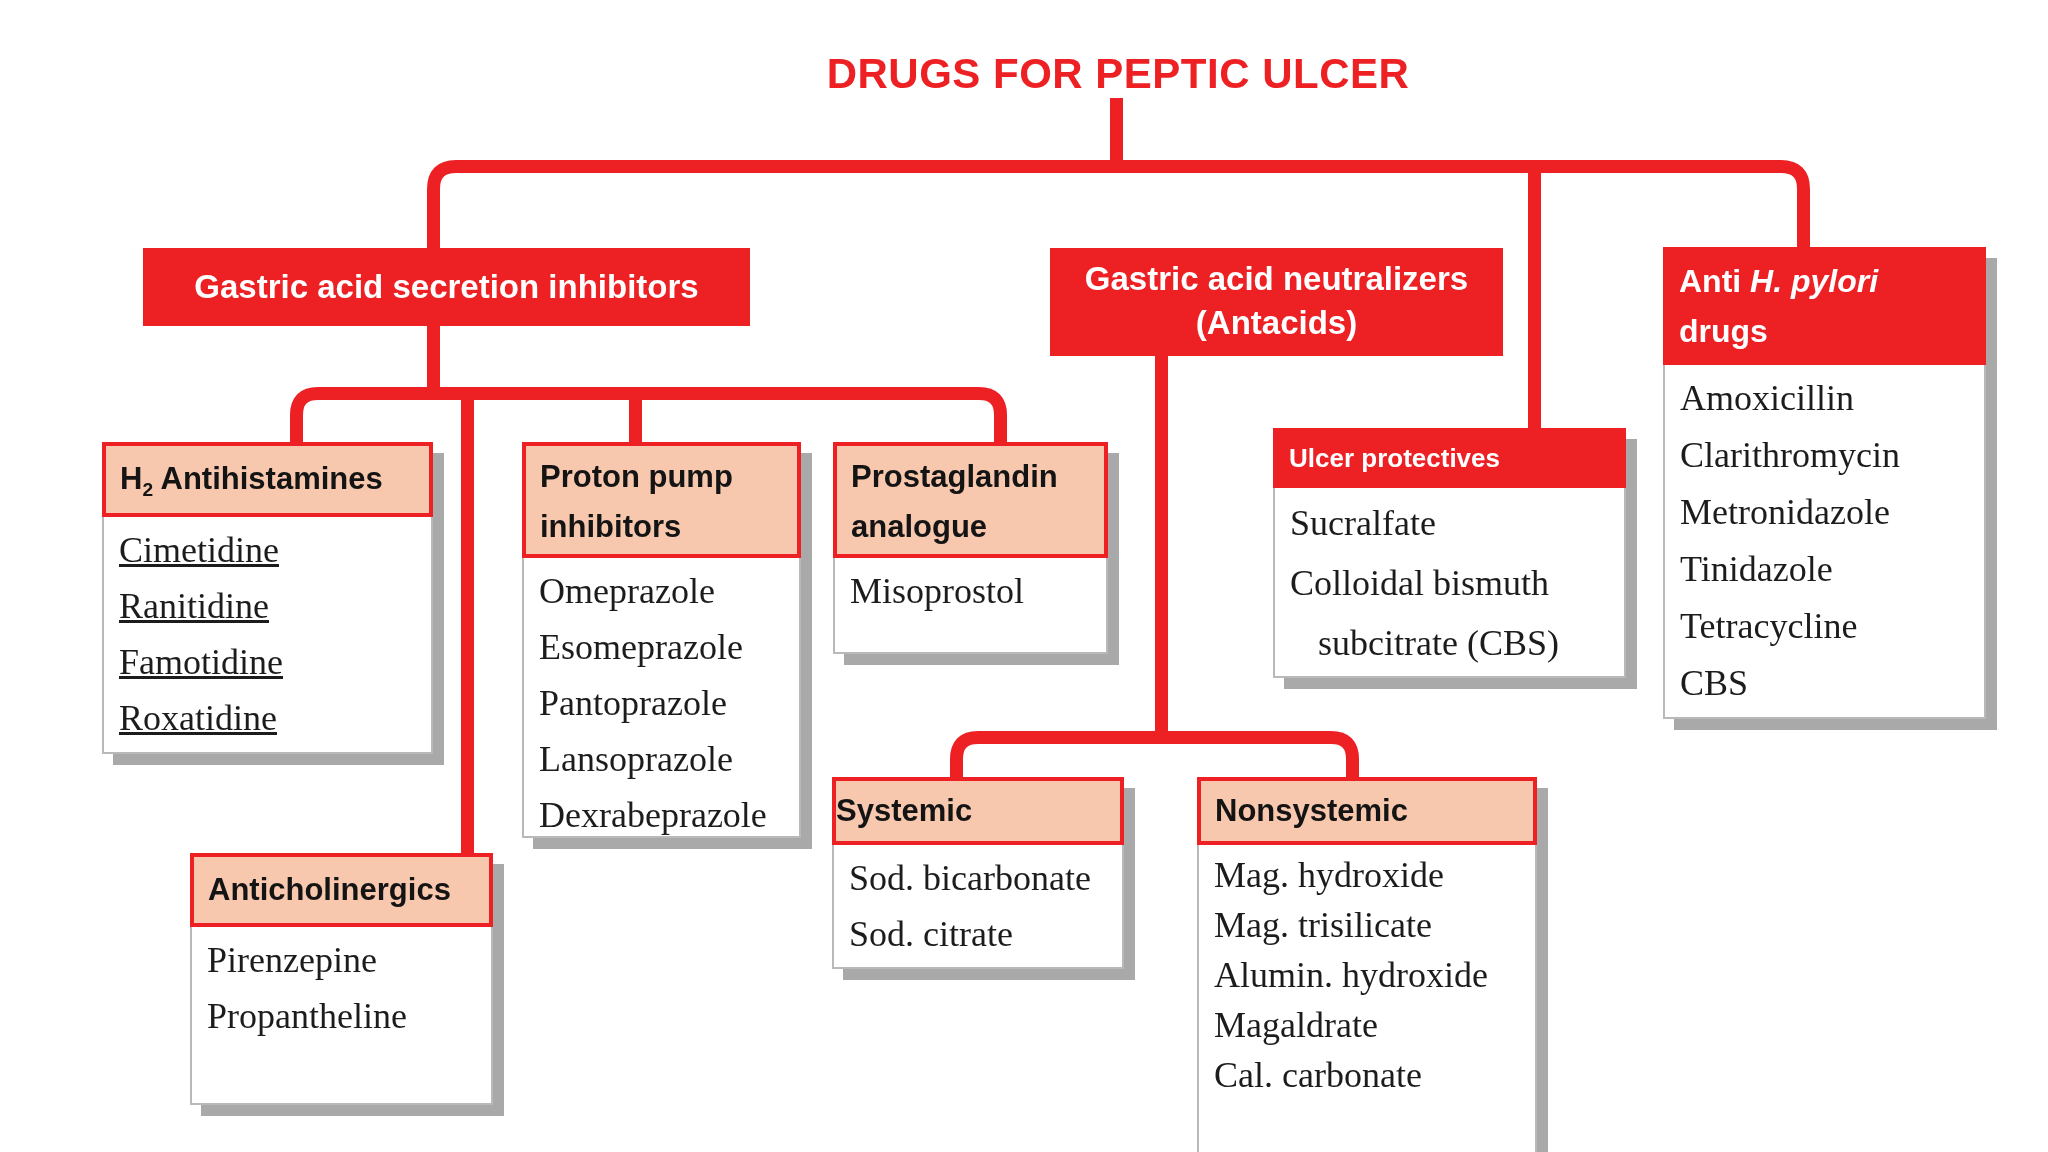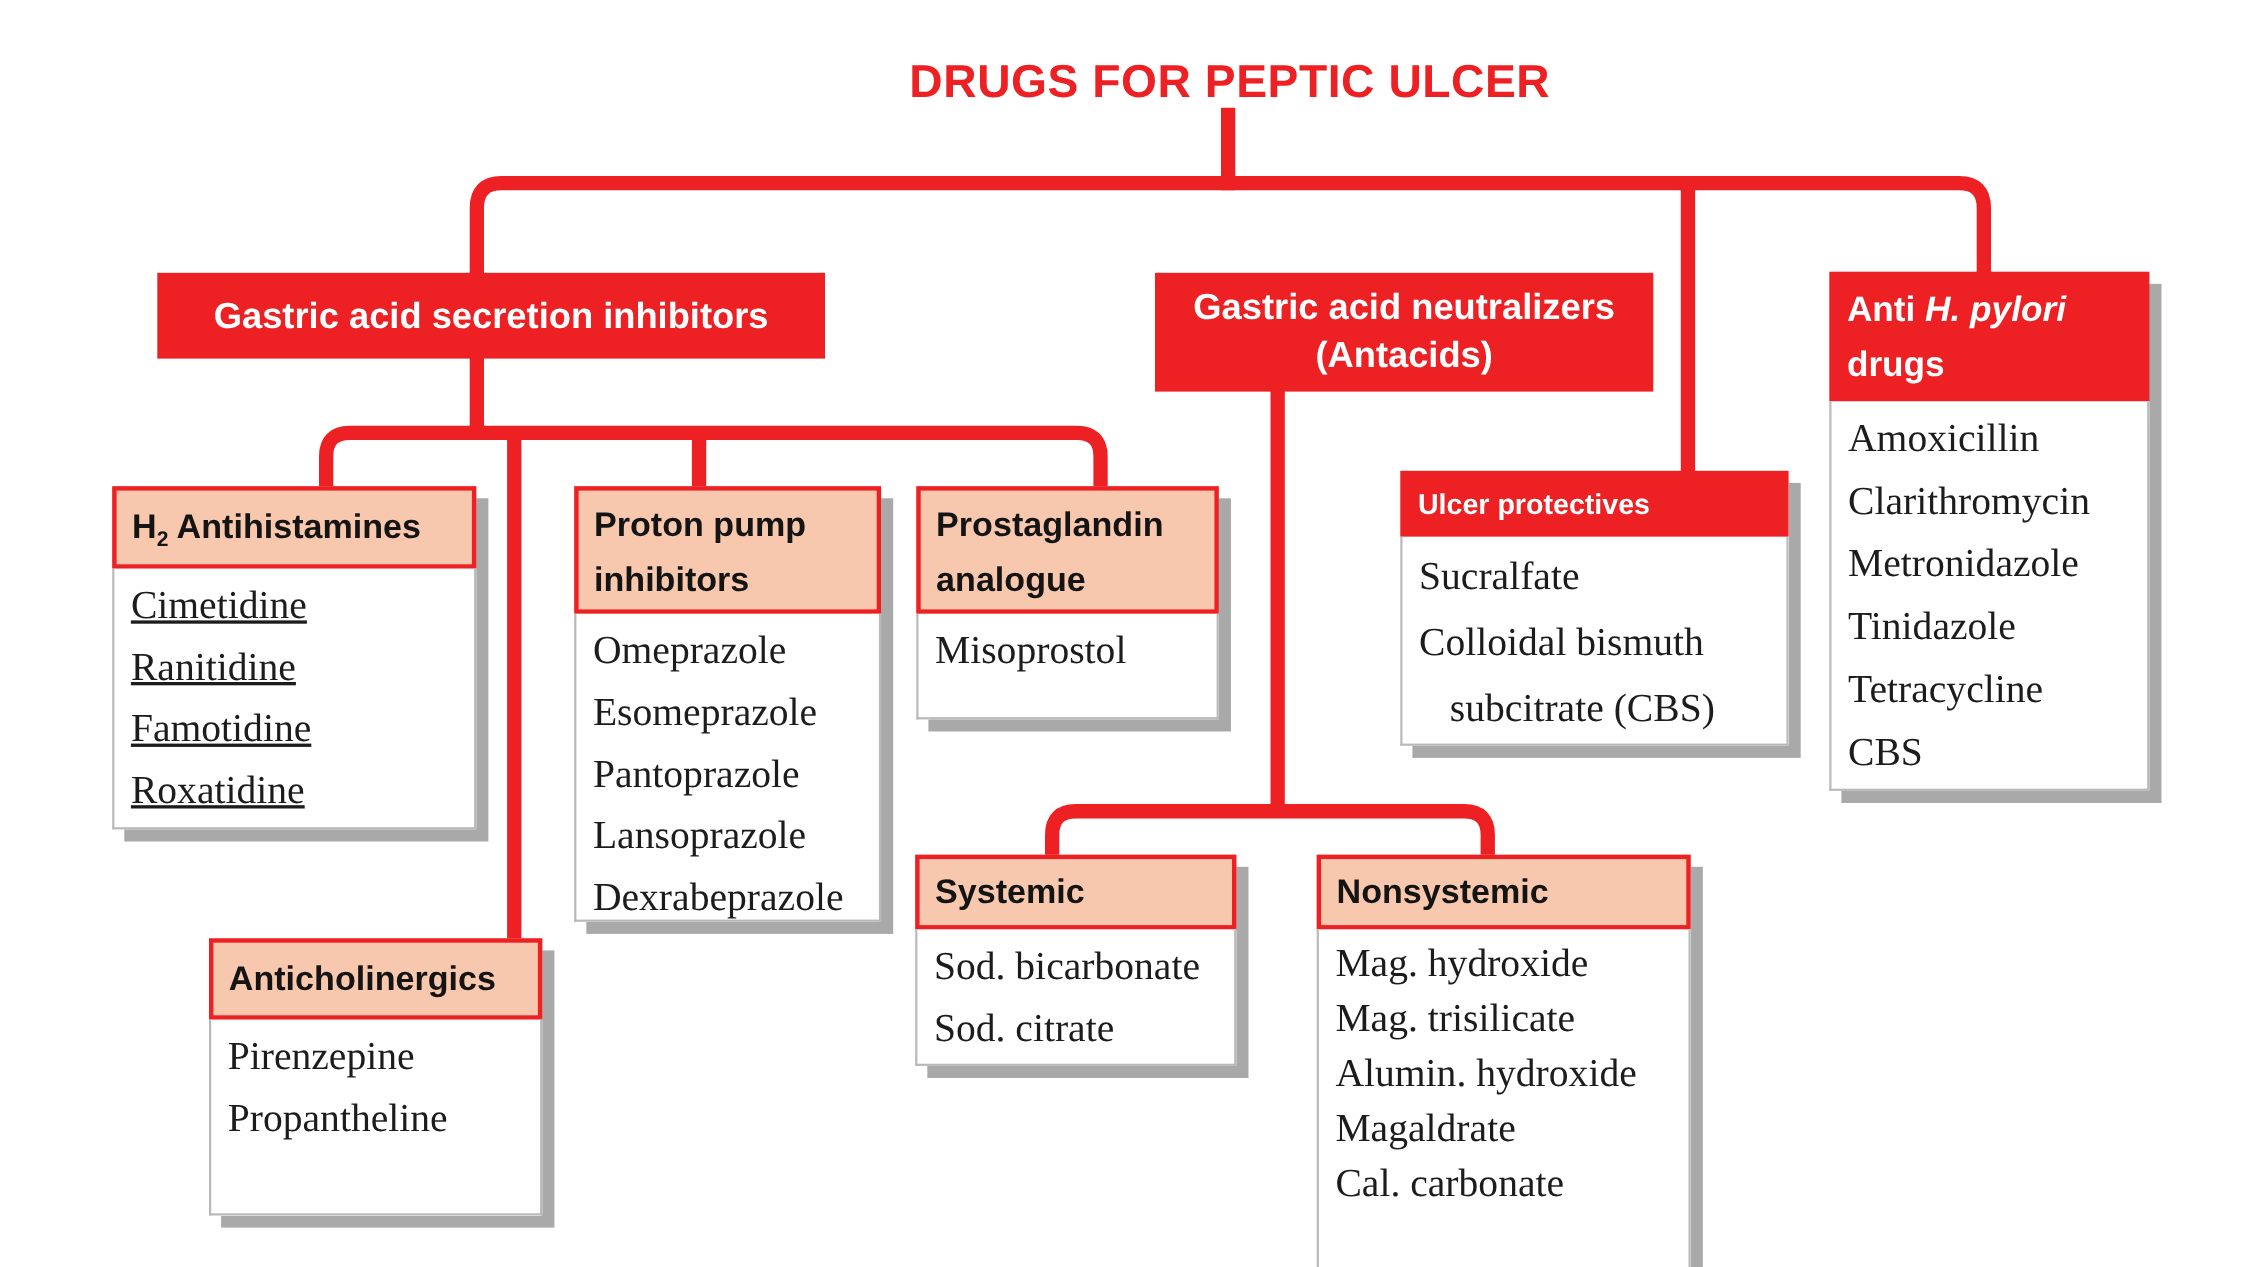--- a/index.html
+++ b/index.html
@@ -47,31 +47,31 @@
   #node-proton .hdr .hl{line-height:50px;}
   #node-proton .body{height:280px;}
   #node-prostaglandin{left:833px;top:442px;width:275px;}
   #node-prostaglandin .hdr{height:116px;font-size:31px;padding:6px 0 0 14px;}
   #node-prostaglandin .hdr .hl{line-height:50px;}
   #node-prostaglandin .body{height:96px;}
   #node-anticholinergics{left:190px;top:853px;width:303px;}
   #node-anticholinergics .hdr{height:74px;line-height:65px;font-size:31px;padding-left:14px;}
   #node-anticholinergics .body{height:178px;}
   #node-systemic{left:832px;top:777px;width:292px;}
-  #node-systemic .hdr{height:68px;line-height:59px;font-size:31px;padding-left:14px;}
+  #node-systemic .hdr{height:68px;line-height:59px;font-size:31px;}
   #node-systemic .body{height:124px;}
   #node-nonsystemic{left:1197px;top:777px;width:340px;}
   #node-nonsystemic .hdr{height:68px;line-height:59px;font-size:31px;padding-left:14px;}
   #node-nonsystemic .body{height:312px;}
   #node-nonsystemic .ln{line-height:50px;}
   #node-ulcer{left:1273px;top:428px;width:353px;}
   #node-ulcer .hdr{height:60px;line-height:60px;font-size:26px;padding-left:16px;}
   #node-ulcer .body{height:190px;}
   #node-ulcer .ln{line-height:60px;}
-  #node-pylori{left:1663px;top:247px;width:291px;}
+  #node-pylori{left:1663px;top:247px;width:323px;}
   #node-pylori .hdr{height:118px;font-size:32px;padding:9px 0 0 16px;}
   #node-pylori .hdr .hl{line-height:50px;}
   #node-pylori .body{height:354px;}
   #node-pylori .ln{line-height:57px;}
 </style>
 </head>
 <body>
 
 <div id="canvas">
 

